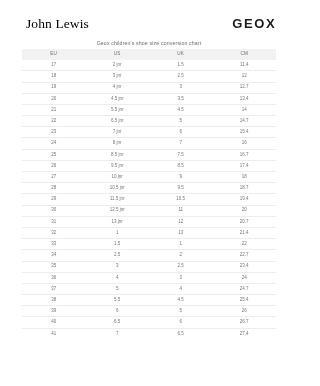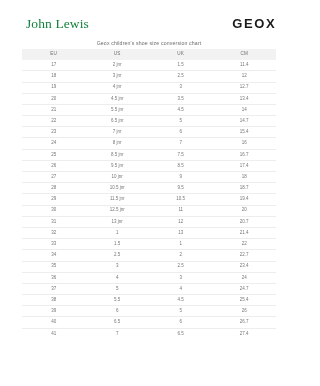--- a/index.html
+++ b/index.html
@@ -31,21 +31,21 @@
     align-items: center;
     justify-content: space-between;
     padding: 14px 22px 0 26px;
     height: 34px;
   }
   .jl-logo {
     font-family: "Liberation Serif", serif;
     font-size: 13.5px;
     font-weight: 400;
     letter-spacing: 0.1px;
-    color: #15803d;
+    color: #000000;
     white-space: nowrap;
     line-height: 1;
   }
   .geox-logo {
     font-family: "Liberation Sans", sans-serif;
     font-size: 12.5px;
     font-weight: 700;
     letter-spacing: 1.6px;
     color: #1b1b1b;
     white-space: nowrap;

